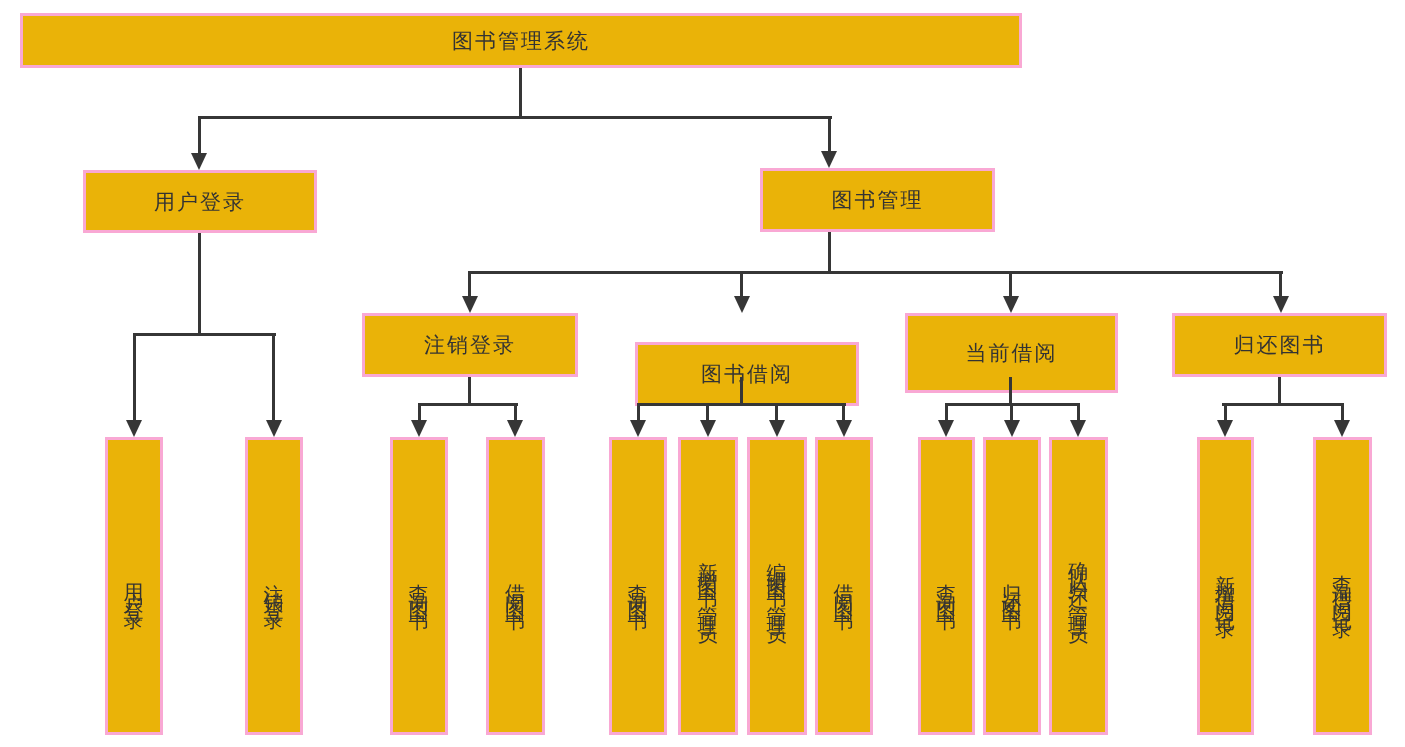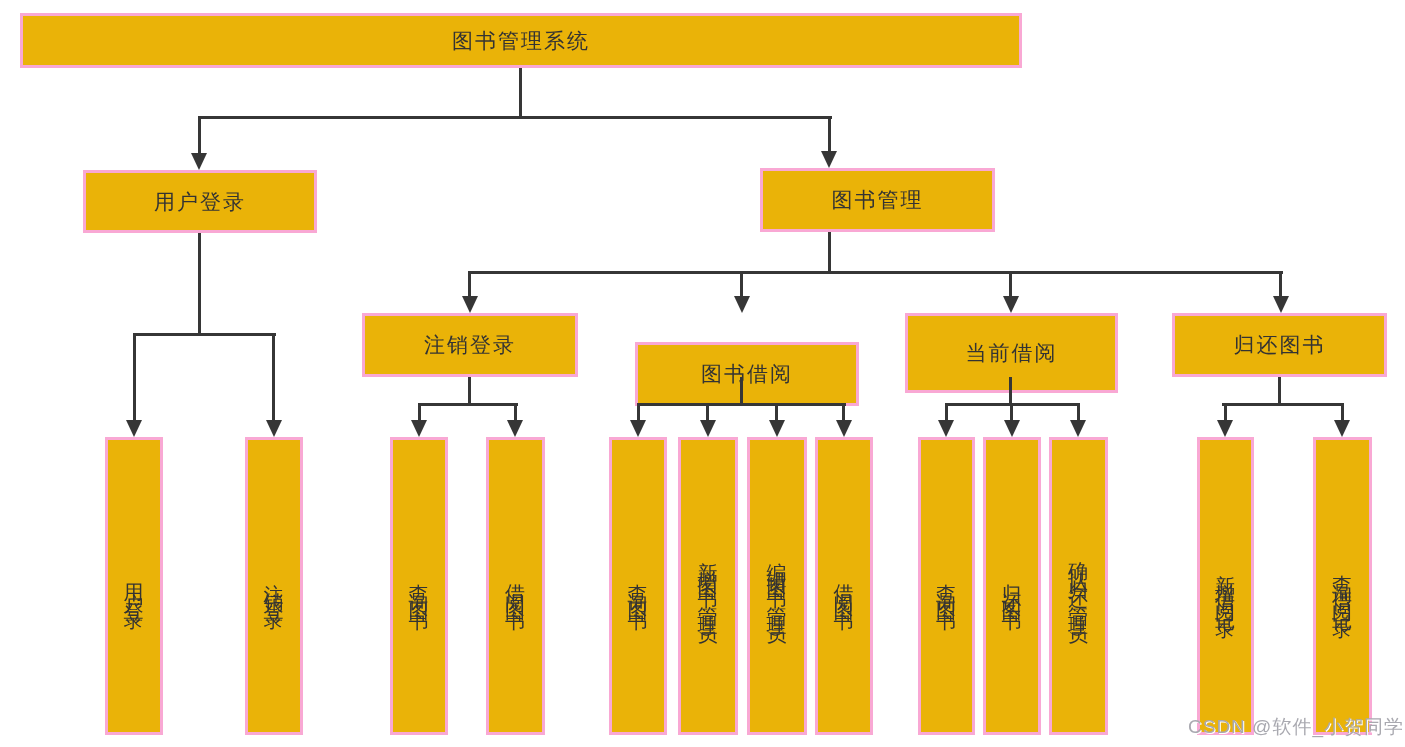--- a/index.html
+++ b/index.html
@@ -126,15 +126,14 @@
   <div class="vline" style="left:1077px;top:406px;height:14px;"></div>
   <div class="arrow" style="left:1070px;top:420px;"></div>
 
   <div class="vline" style="left:1278px;top:377px;height:29px;"></div>
   <div class="hline" style="left:1222px;top:403px;width:122px;"></div>
   <div class="vline" style="left:1224px;top:406px;height:14px;"></div>
   <div class="arrow" style="left:1217px;top:420px;"></div>
   <div class="vline" style="left:1341px;top:406px;height:14px;"></div>
   <div class="arrow" style="left:1334px;top:420px;"></div>
 
-  <div class="watermark">CSDN @软件_小贺同学</div>
 
 </div>
 
 </body></html>

